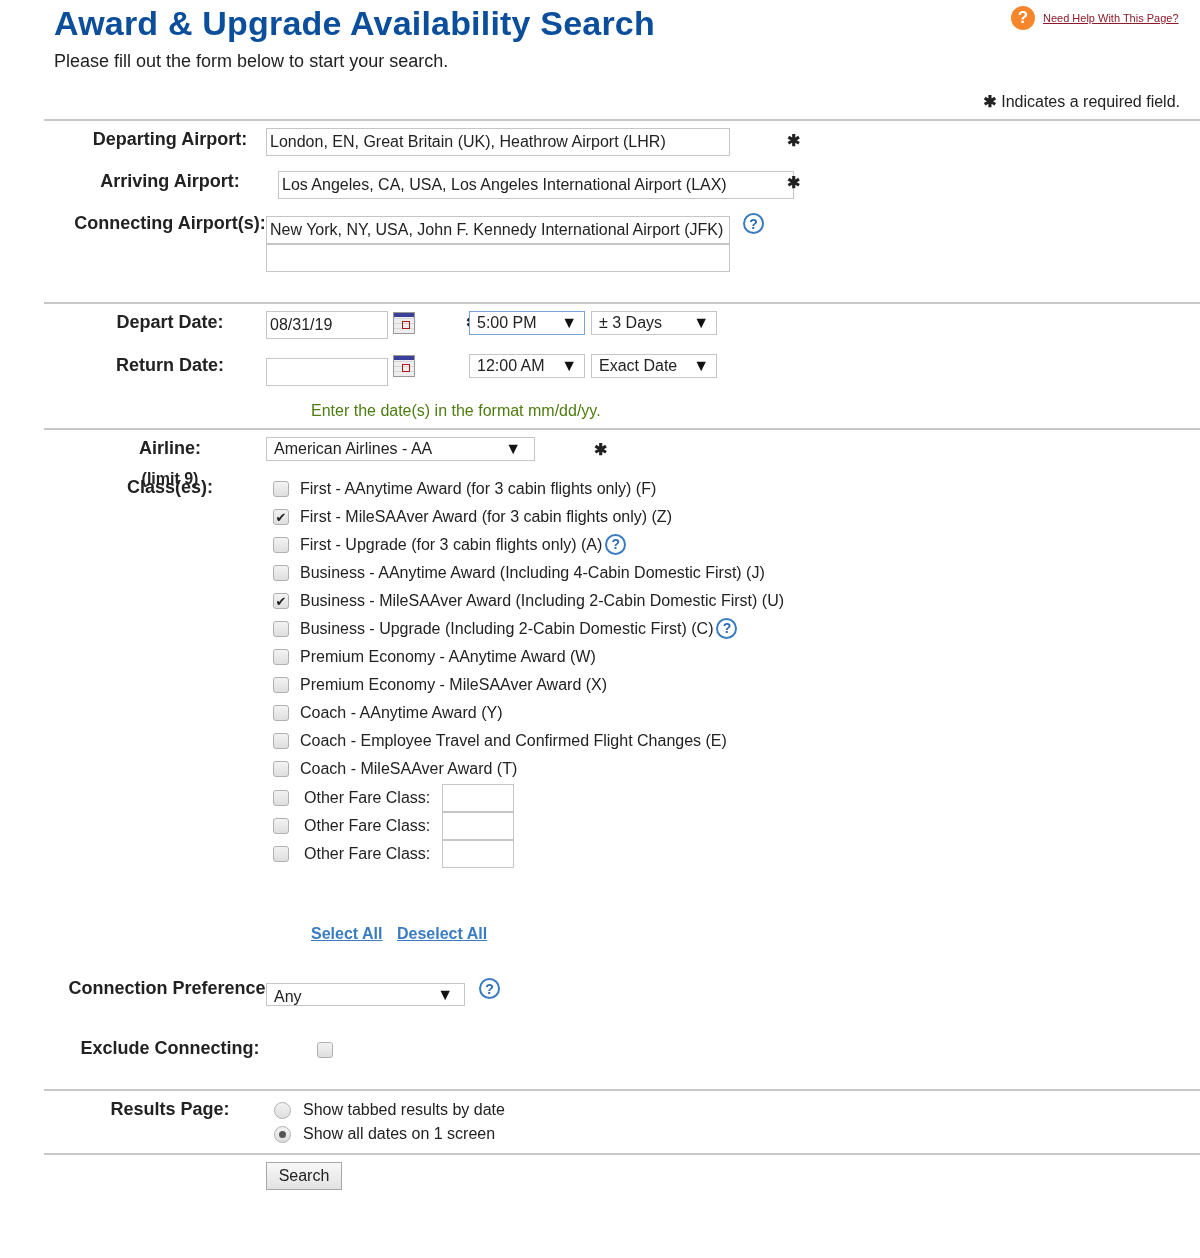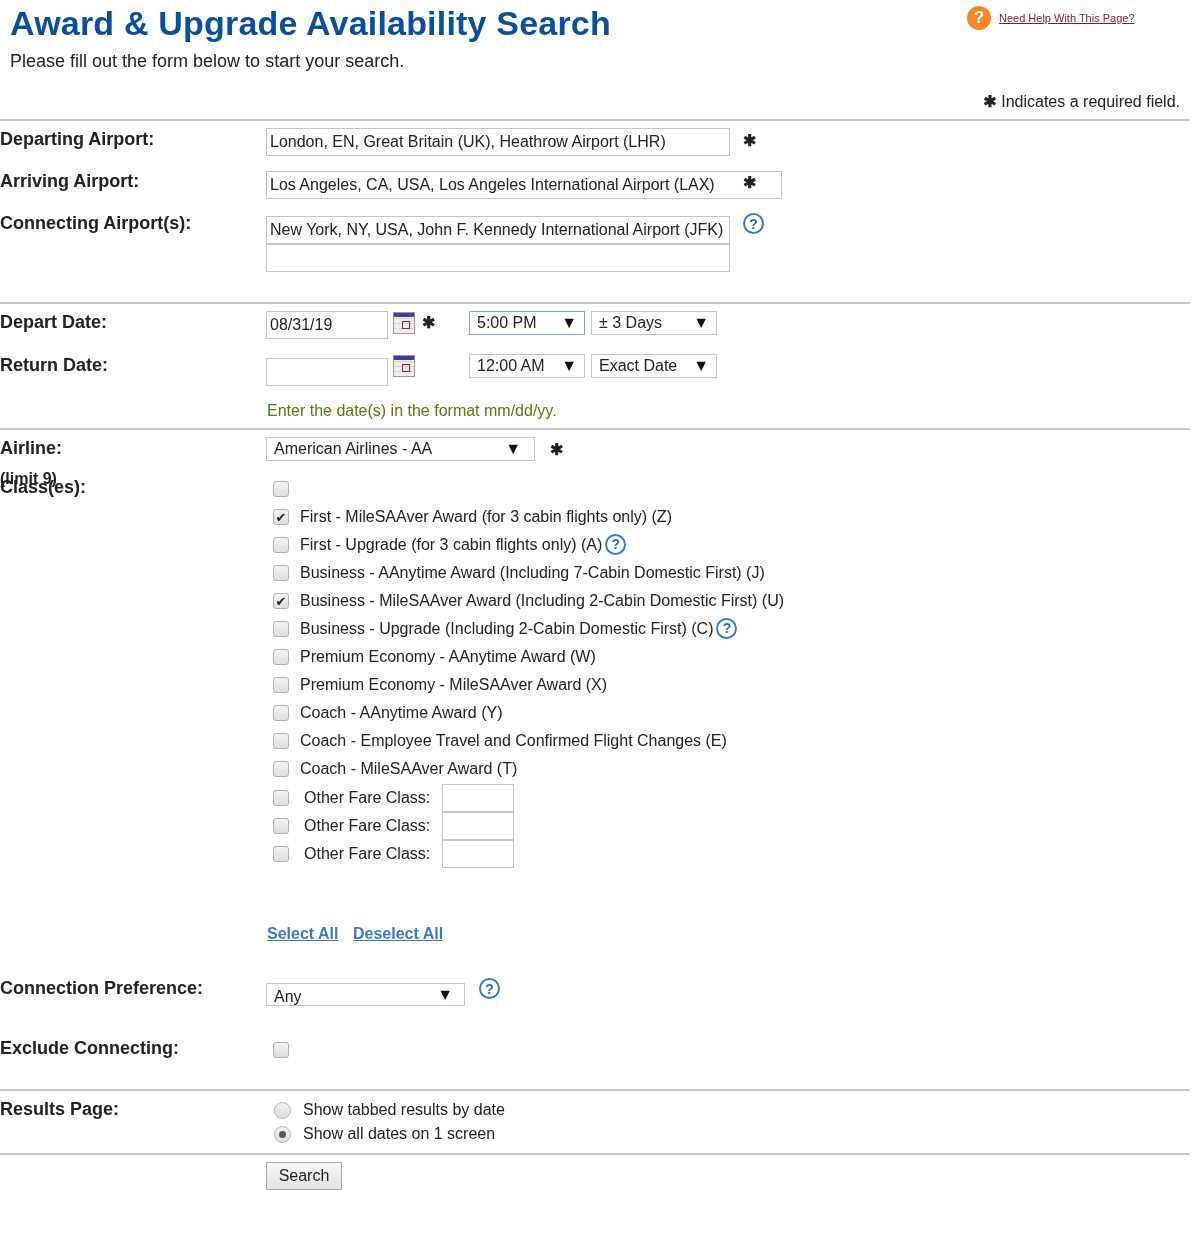--- a/index.html
+++ b/index.html
@@ -1,27 +1,27 @@
 <!DOCTYPE html>
 <html><head>
 <meta charset="utf-8">
 <style>
   * { box-sizing: border-box; }
   html, body { margin: 0; padding: 0; background: #fff; }
   body { width: 1200px; height: 1258px; position: relative; font-family: "Liberation Sans", sans-serif; color: #222; font-size: 16px; overflow: hidden; }
-  .abs { position: absolute; }
+  .abs { position: absolute; margin-left: 44px; }
   .title { left: 10px; top: 4px; font-size: 34px; font-weight: bold; color: #0b4f9c; letter-spacing: 0.2px; }
   .subtitle { left: 10px; top: 51px; font-size: 18px; color: #222; }
   .help-link { left: 967px; top: 6px; display: flex; align-items: center; gap: 8px; }
   .help-orange { width: 24px; height: 24px; border-radius: 50%; background: #f5862c; color: #fff; font-weight: bold; font-size: 17px; display: flex; align-items: center; justify-content: center; }
   .help-text { color: #8b1b2b; text-decoration: underline; font-size: 11px; }
   .required-note { right: 20px; top: 92px; font-size: 16px; color: #222; }
   .star { font-weight: bold; font-size: 16px; color: #222; }
   .hr { left: 0; width: 1190px; height: 2px; background: #c8c8c8; }
-  .label { font-weight: bold; font-size: 18px; text-align: left; width: 252px; left: 0; color: #222; }
+  .label { font-weight: bold; font-size: 18px; text-align: center; width: 252px; left: 0; color: #222; }
   .input { position: absolute; border: 1px solid #c5c5c5; background: #fff; font-size: 16px; padding: 12px 3px; display: flex; align-items: center; color: #222; white-space: nowrap; overflow: hidden; font-family: "Liberation Sans", sans-serif; }
   .select { position: absolute; border: 1px solid #c5c5c5; background: #fff; font-size: 16px; padding: 0 7px; display: flex; align-items: center; justify-content: space-between; color: #222; }
   .select.focused { border-color: #7ba3d1; }
   .arrow { font-size: 16px; color: #111; }
   .qicon { position: absolute; width: 21px; height: 21px; border-radius: 50%; border: 2px solid #3a7cc2; color: #2a6bb3; font-weight: bold; font-size: 14px; display: flex; align-items: center; justify-content: center; background: #fff; }
   .qicon.inline { position: relative; display: inline-flex; vertical-align: middle; margin-left: 3px; top: -1px; }
   .cal { position: absolute; width: 22px; height: 22px; border: 1px solid #999; background: repeating-linear-gradient(0deg,#eee 0 4px,#d5d5d5 4px 5px), #eee; }
   .cal::before { content: ""; position: absolute; left: 0; top: 0; width: 100%; height: 4px; background: #3a3f9a; }
   .cal::after { content: ""; position: absolute; right: 4px; top: 8px; width: 6px; height: 6px; border: 1px solid #b01818; }
   .cb { width: 16px; height: 16px; border: 1px solid #b0b0b0; border-radius: 3px; background: linear-gradient(#f3f3f3,#dedede); display: inline-flex; align-items: center; justify-content: center; font-size: 13px; color: #222; flex-shrink: 0; }
@@ -49,21 +49,21 @@
   <span>Indicates a required field.</span>
 </div>
 
 <div class="abs hr" style="top:119px"></div>
 
 <div class="abs label" style="top:129px">Departing Airport:</div>
 <div class="input" style="left:266px;top:128px;width:464px;height:28px">London, EN, Great Britain (UK), Heathrow Airport (LHR)</div>
 <span class="abs star" style="left:743px;top:131px">✱</span>
 
 <div class="abs label" style="top:171px">Arriving Airport:</div>
-<div class="input" style="left:266px;top:171px;width:516px;height:28px">Los Angeles, CA, USA, Los Angeles International Airport (LAX)</div>
+<div class="input" style="left:278px;top:171px;width:516px;height:28px">Los Angeles, CA, USA, Los Angeles International Airport (LAX)</div>
 <span class="abs star" style="left:743px;top:173px">✱</span>
 
 <div class="abs label" style="top:213px">Connecting Airport(s):</div>
 <div class="input" style="left:266px;top:216px;width:464px;height:28px">New York, NY, USA, John F. Kennedy International Airport (JFK)</div>
 <div class="input" style="left:266px;top:244px;width:464px;height:28px"></div>
 <span class="qicon" style="left:743px;top:213px">?</span>
 
 <div class="abs hr" style="top:302px"></div>
 
 <div class="abs label" style="top:312px">Depart Date:</div>
@@ -100,33 +100,34 @@
   <span>American Airlines - AA</span>
   <span class="arrow" style="margin-right:6px">▼</span>
 </div>
 <span class="abs star" style="left:550px;top:440px">✱</span>
 
 <div class="abs label" style="top:477px">Class(es):</div>
 <div class="abs label" style="top:470px;font-size:16px">(limit 9)</div>
 
 <div class="class-row" style="top:478px">
   <span class="cb"></span>
+  <span>First - AAnytime Award (for 3 cabin flights only) (F)</span>
 </div>
 <div class="class-row" style="top:506px">
   <span class="cb">✔</span>
   <span>First - MileSAAver Award (for 3 cabin flights only) (Z)</span>
 </div>
 <div class="class-row" style="top:534px">
   <span class="cb"></span>
   <span>First - Upgrade (for 3 cabin flights only) (A)</span>
   <span class="qicon inline" style="margin-left:-8px">?</span>
 </div>
 <div class="class-row" style="top:562px">
   <span class="cb"></span>
-  <span>Business - AAnytime Award (Including 7-Cabin Domestic First) (J)</span>
+  <span>Business - AAnytime Award (Including 4-Cabin Domestic First) (J)</span>
 </div>
 <div class="class-row" style="top:590px">
   <span class="cb">✔</span>
   <span>Business - MileSAAver Award (Including 2-Cabin Domestic First) (U)</span>
 </div>
 <div class="class-row" style="top:618px">
   <span class="cb"></span>
   <span>Business - Upgrade (Including 2-Cabin Domestic First) (C)</span>
   <span class="qicon inline" style="margin-left:-8px">?</span>
 </div>

